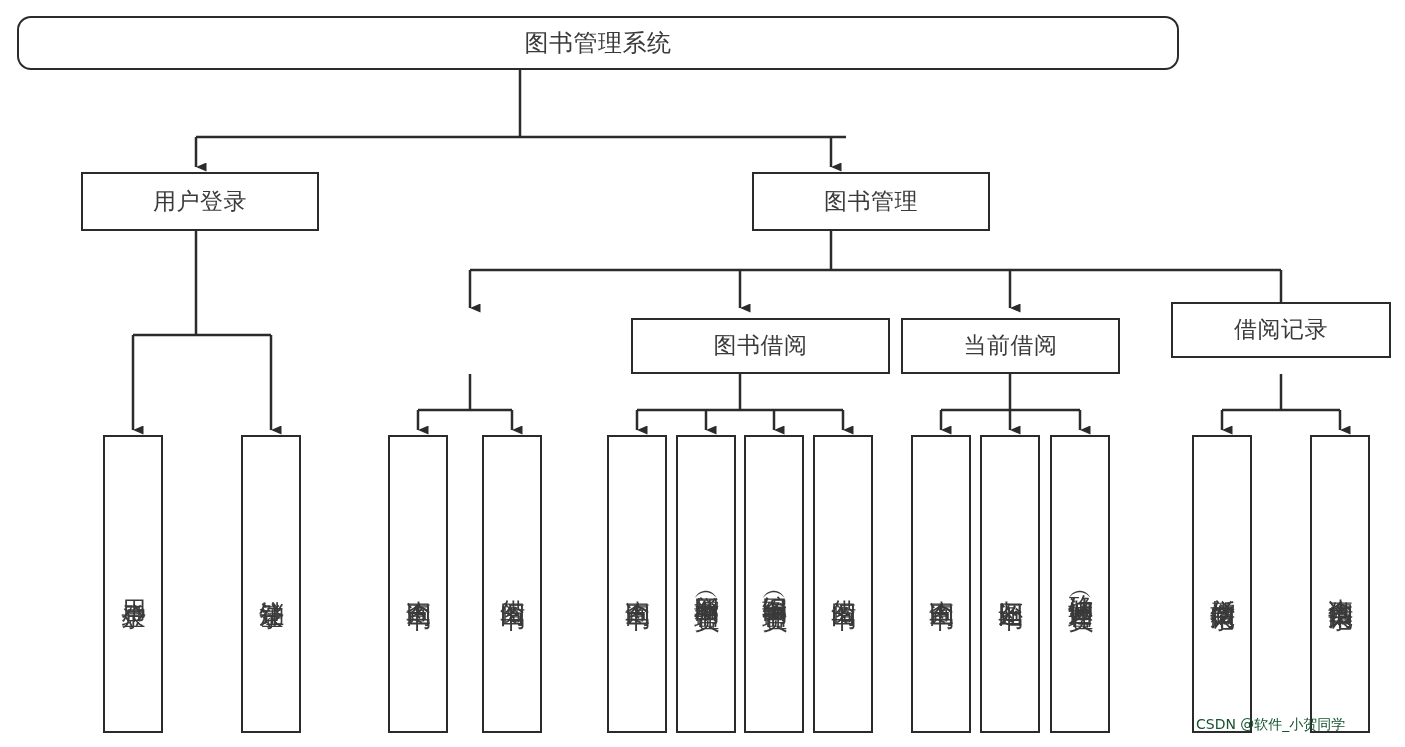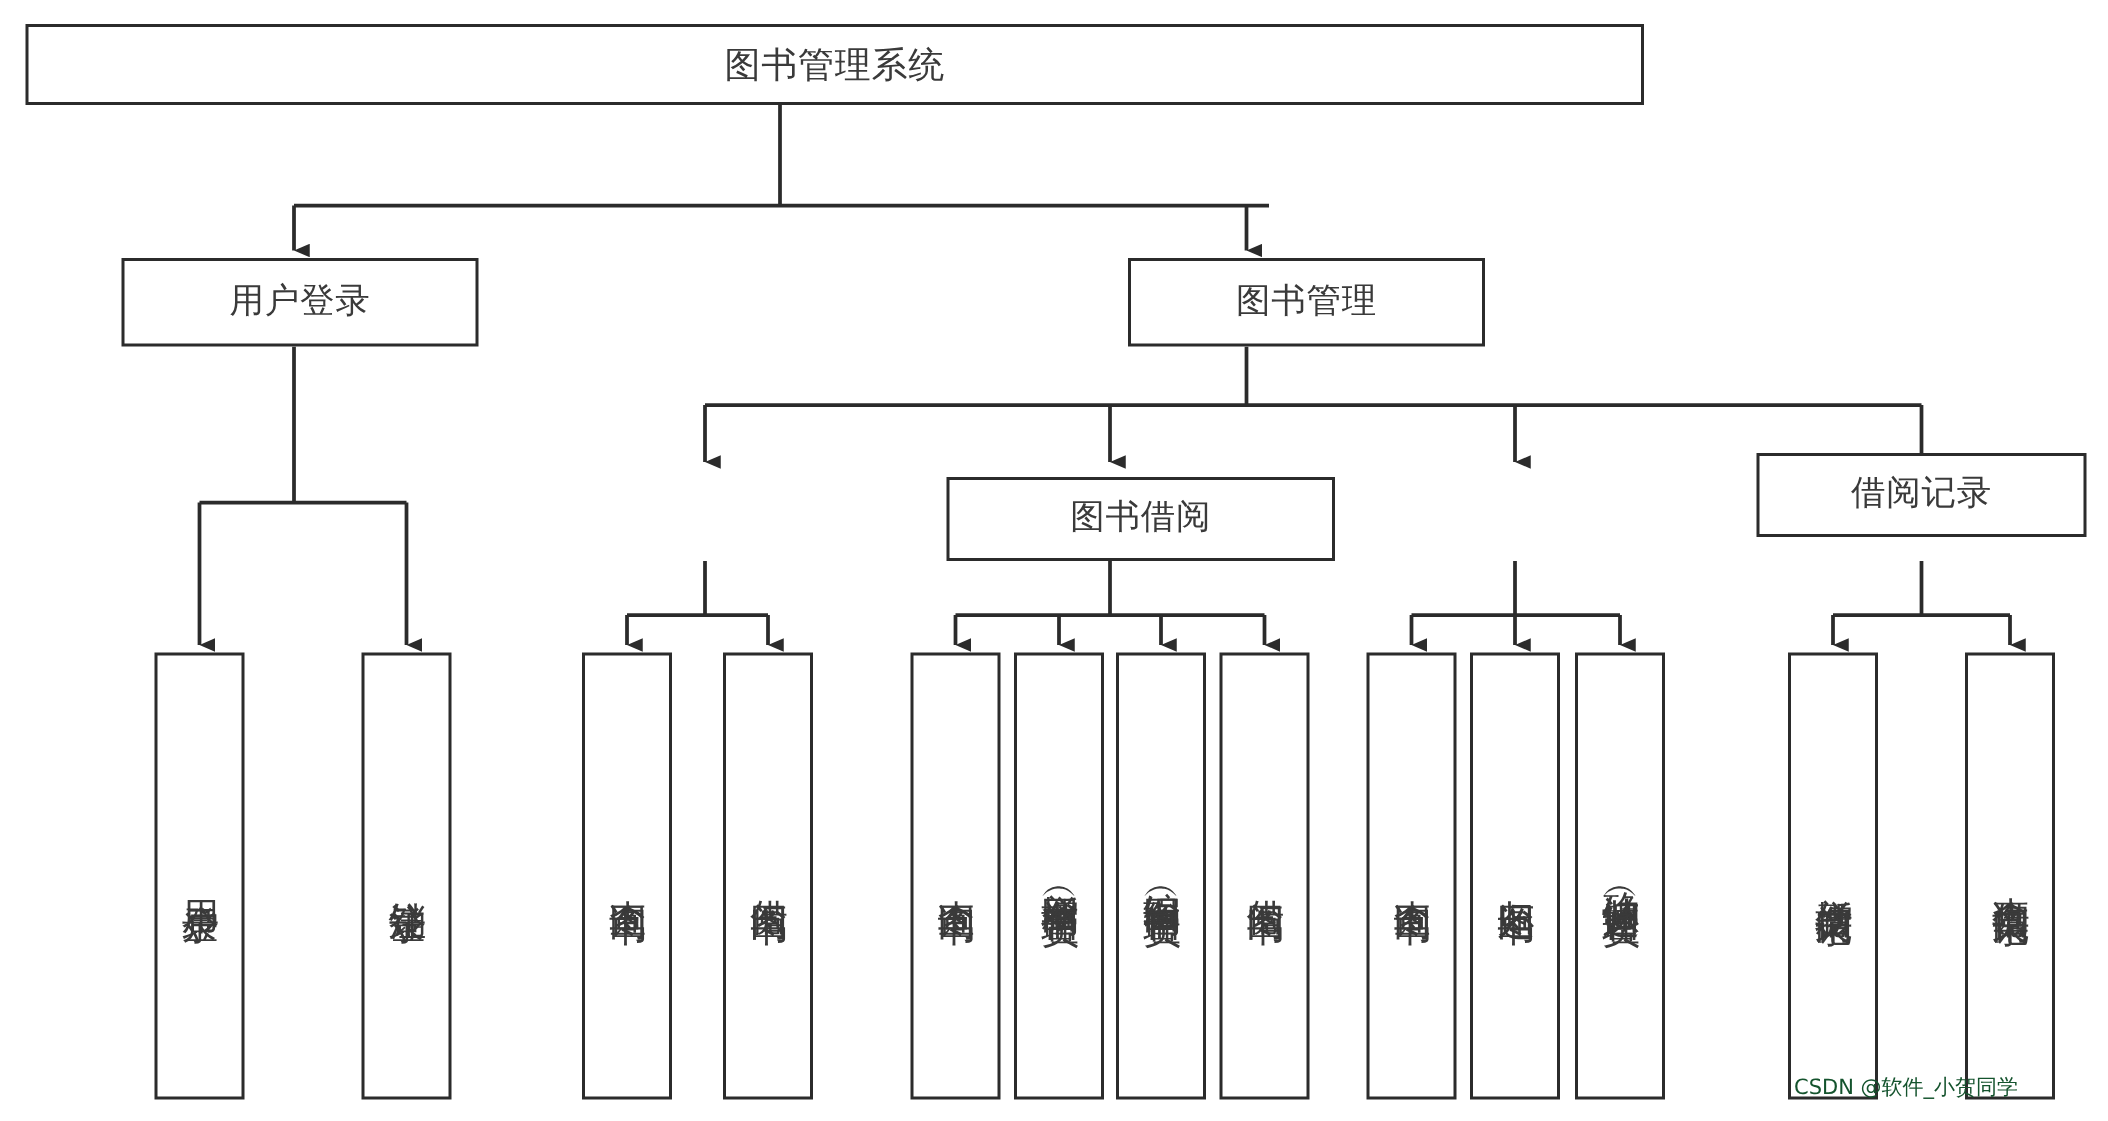--- a/index.html
+++ b/index.html
@@ -120,33 +120,36 @@
       <path d="M1010,410 L1010,430" marker-end="url(#arrow)"></path>
       <path d="M1080,410 L1080,430" marker-end="url(#arrow)"></path>
 
       <path d="M1281,374 L1281,410"></path>
       <path d="M1222,410 L1340,410"></path>
       <path d="M1222,410 L1222,430" marker-end="url(#arrow)"></path>
       <path d="M1340,410 L1340,430" marker-end="url(#arrow)"></path>
     </g>
   </svg>
 
-  <div class="node horiz root" style="left:17px; top:16px; width:1079px; height:54px;">
+  <div class="node horiz root" style="left:17px; top:16px; width:1162px; height:54px;border-radius:14px;">
     <span class="label">图书管理系统</span>
   </div>
 
   <div class="node horiz" style="left:81px; top:172px; width:238px; height:59px;">
     <span class="label">用户登录</span>
   </div>
   <div class="node horiz" style="left:752px; top:172px; width:238px; height:59px;">
     <span class="label">图书管理</span>
   </div>
 
   <div class="node horiz" style="left:631px; top:318px; width:259px; height:56px;">
     <span class="label">图书借阅</span>
+  </div>
+  <div class="node horiz" style="left:901px; top:318px; width:219px; height:56px;">
+    <span class="label">当前借阅</span>
   </div>
   <div class="node horiz" style="left:1171px; top:302px; width:220px; height:56px;">
     <span class="label">借阅记录</span>
   </div>
 
   <div class="node vert" style="left:103px; top:435px; width:60px; height:298px;">
     <span class="label">用户登录</span>
   </div>
   <div class="node vert" style="left:241px; top:435px; width:60px; height:298px;">
     <span class="label">注销登录</span>

